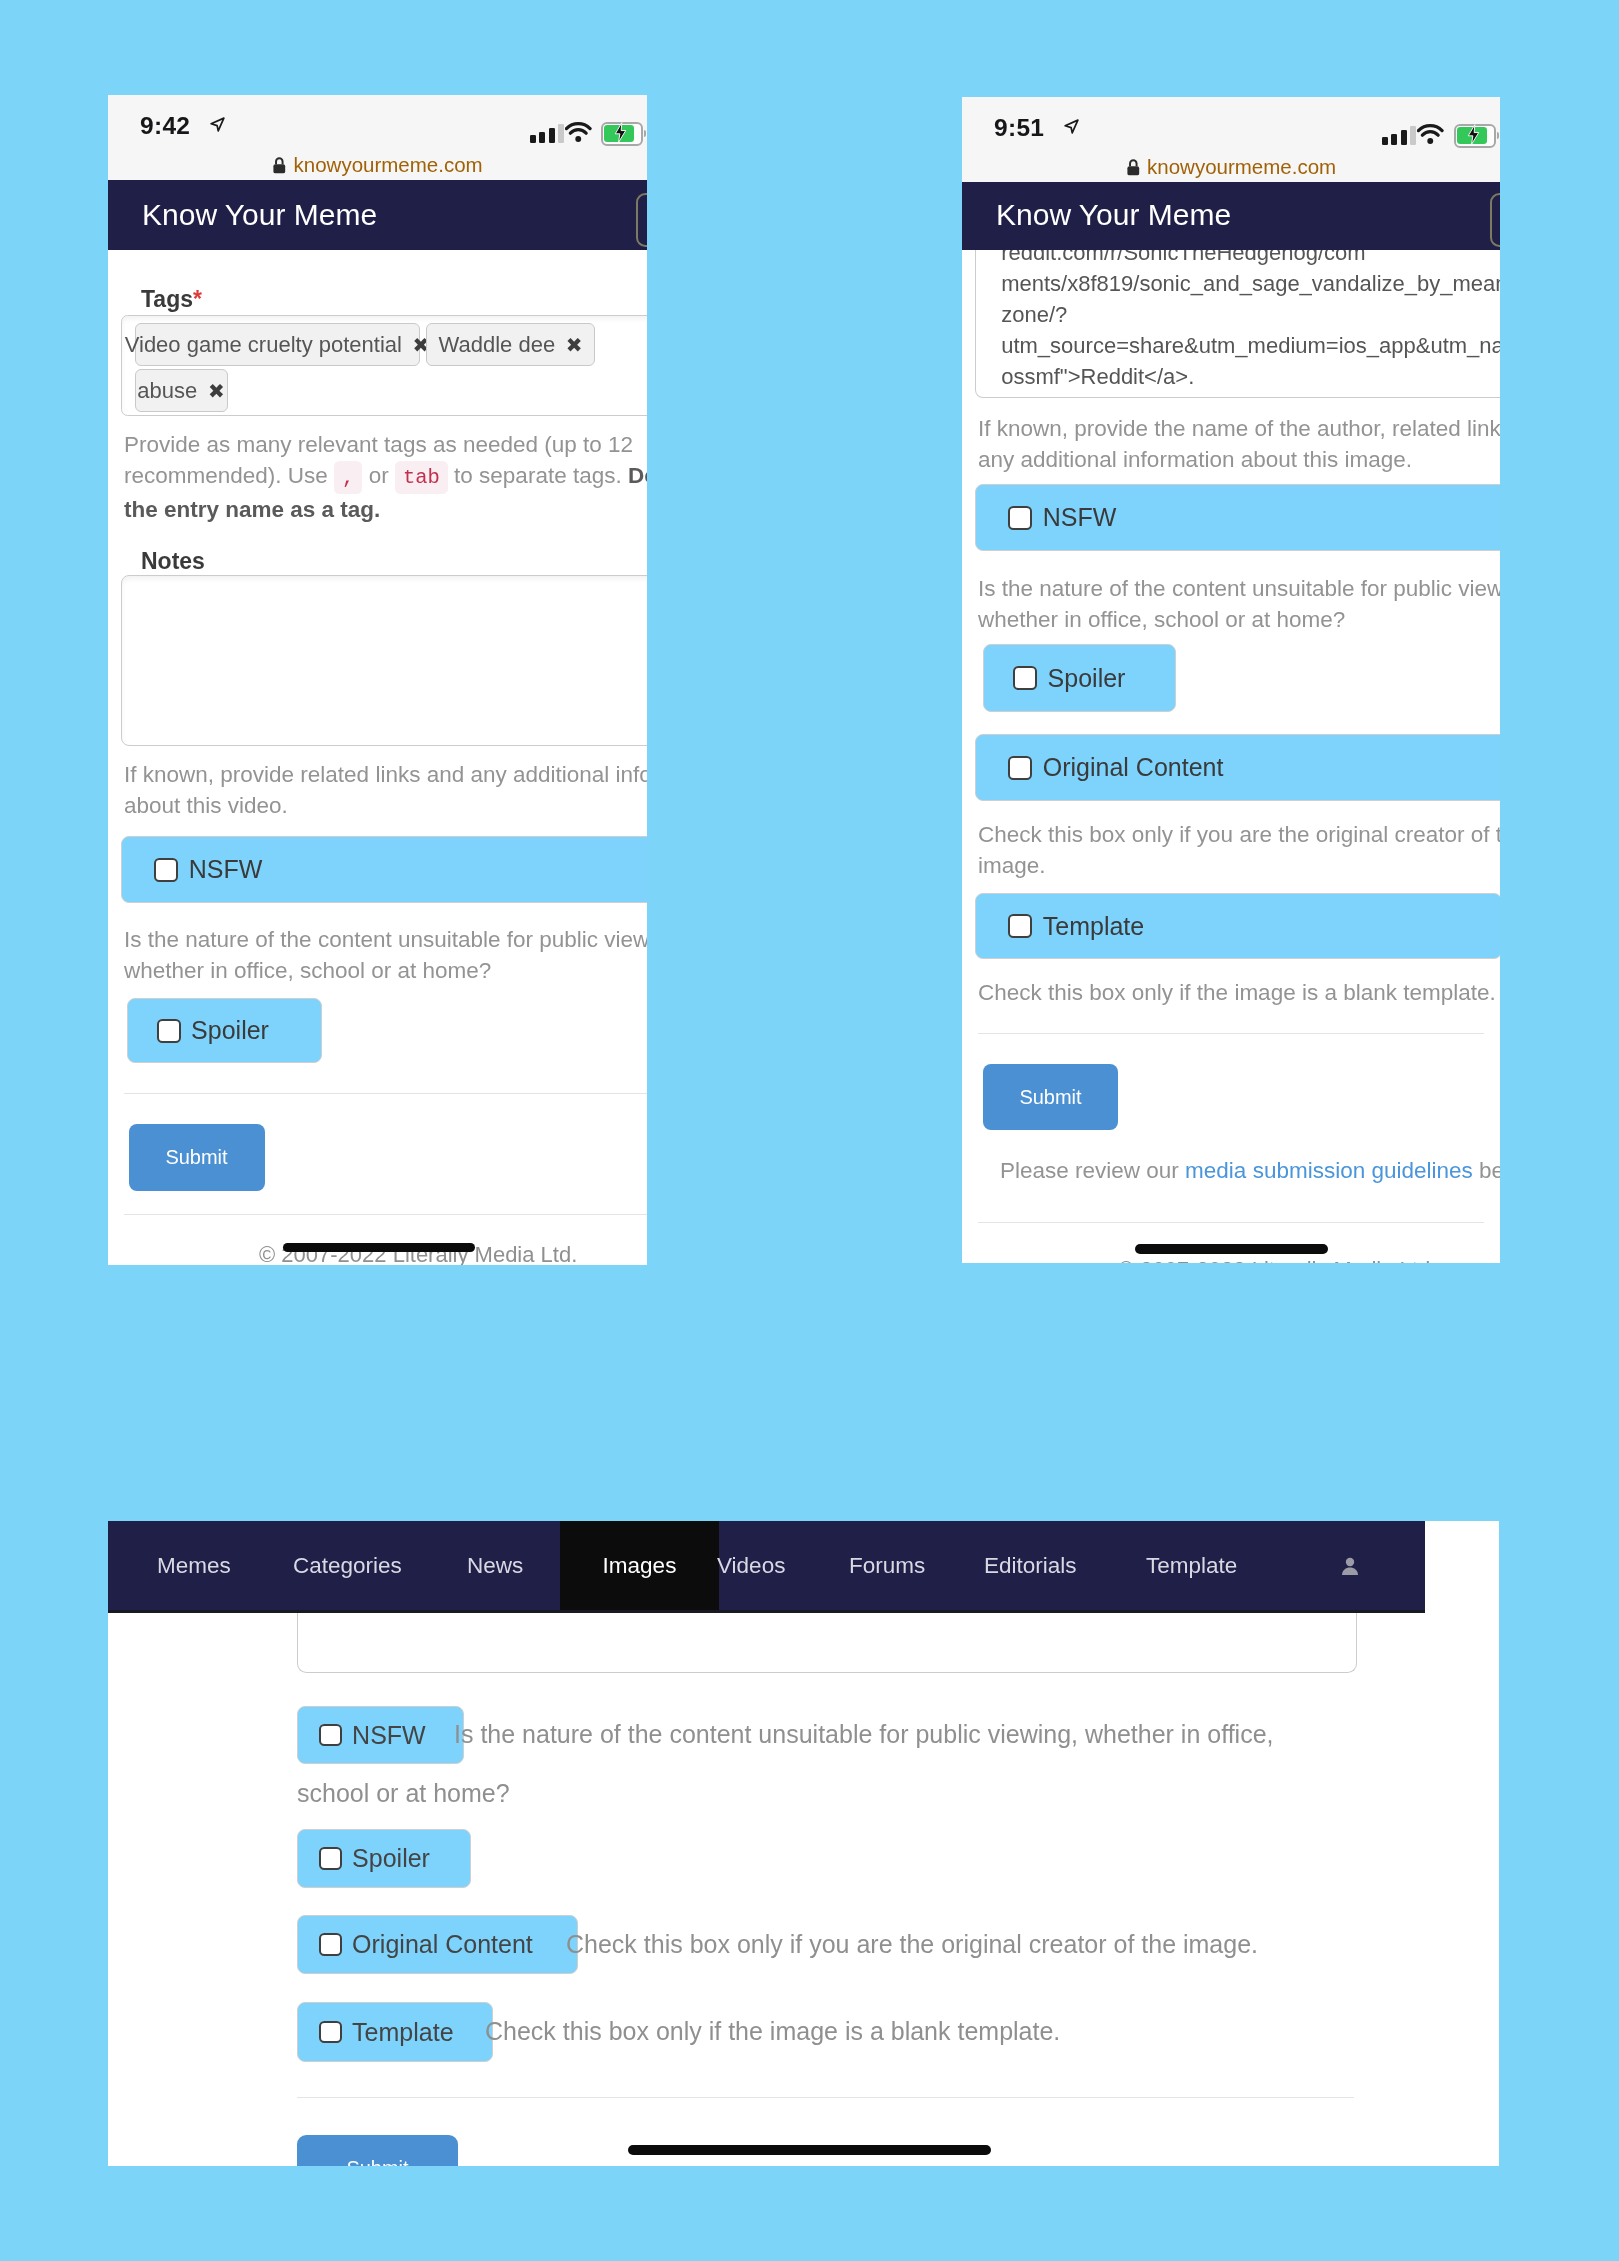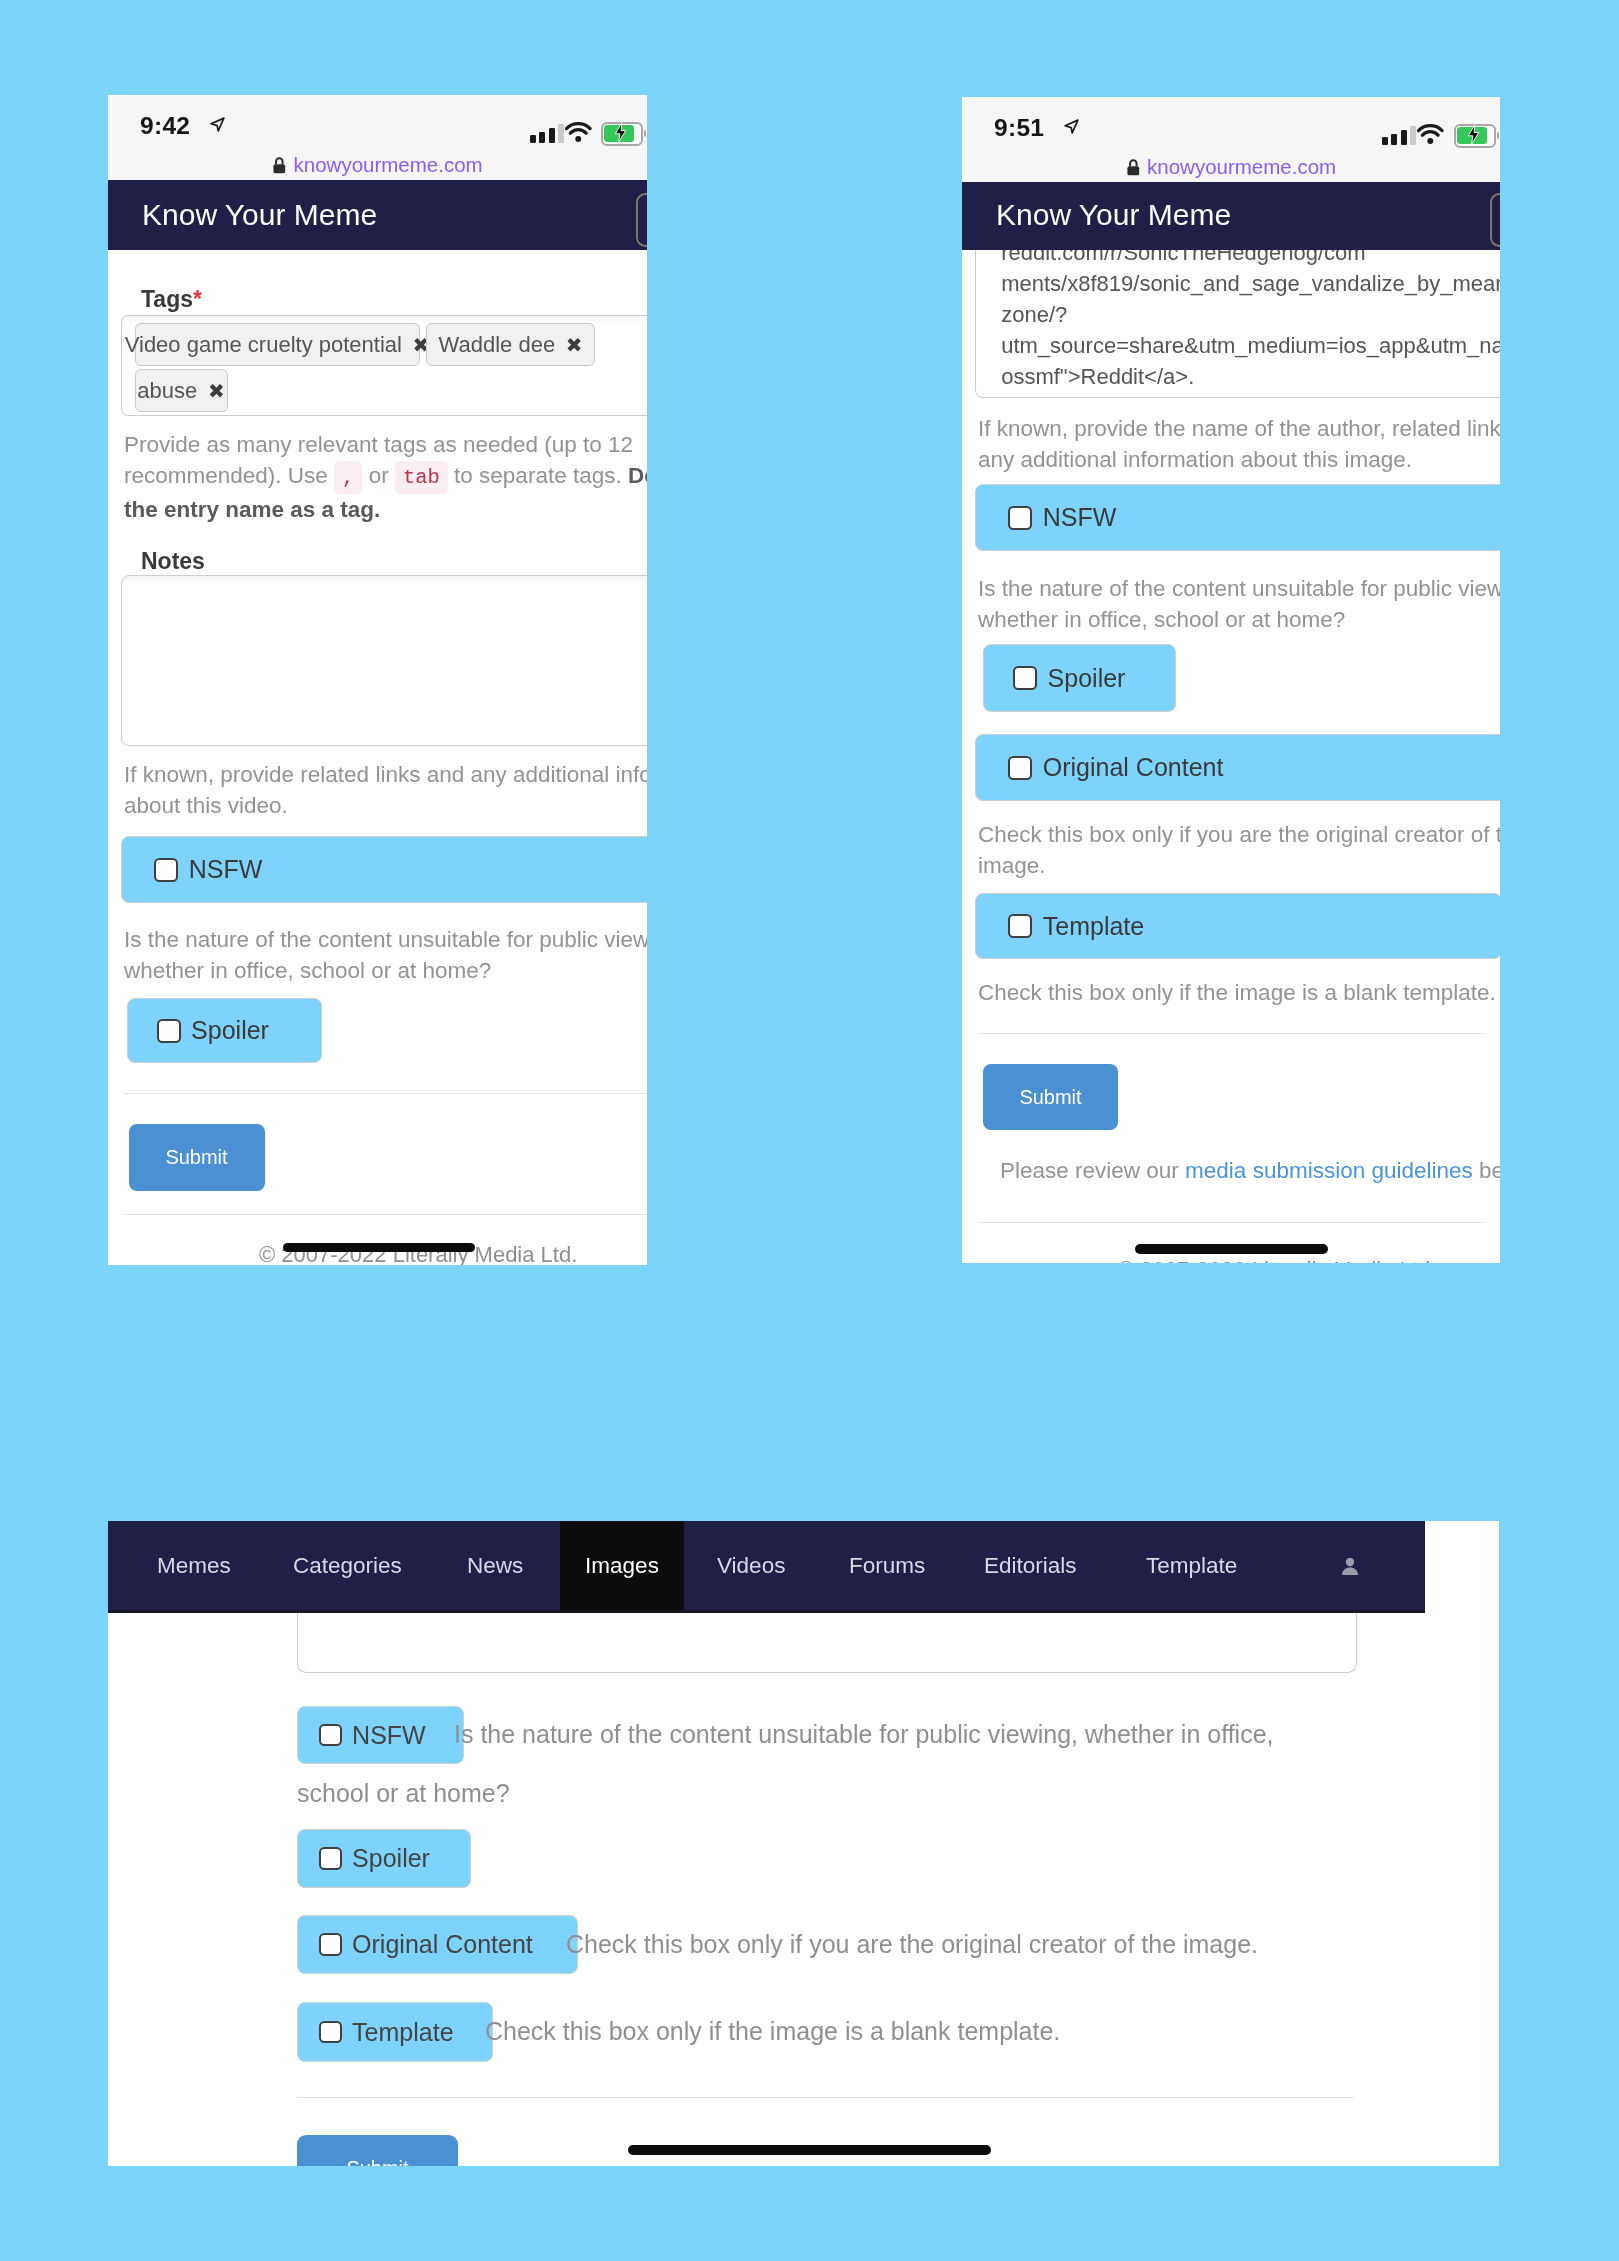--- a/index.html
+++ b/index.html
@@ -13,21 +13,21 @@
   .time{position:absolute;left:32px;top:17px;font-size:24.5px;font-weight:bold;color:#17171a;letter-spacing:0.3px;}
   .loc-arrow{position:absolute;left:101px;top:21px;width:17px;height:17px;}
   .sig{position:absolute;top:29px;display:flex;align-items:flex-end;gap:3.3px;}
   .sig i{display:block;width:6px;border-radius:1.3px;background:#1a1a1a;}
   .sig i.dim{background:#c9c9c9;}
   .wifi{position:absolute;top:26.5px;}
   .batt{position:absolute;top:26.5px;width:38px;height:20px;border:2px solid #a8a8a8;border-radius:6px;background:#fdfdfd;}
   .batt .fill{position:absolute;left:1.3px;top:1.3px;bottom:1.3px;width:30px;background:#34C759;border-radius:3.3px;}
   .batt .nub{position:absolute;right:-5.3px;top:6px;width:2.6px;height:7.3px;background:#a8a8a8;border-radius:0 2px 2px 0;}
   .bolt{position:absolute;left:9.3px;top:-1.3px;width:17px;height:21px;z-index:2;}
-  .urlrow{position:absolute;top:58px;width:100%;text-align:center;font-size:20.5px;color:#8b5cf6;z-index:7;}
+  .urlrow{position:absolute;top:58px;width:100%;text-align:center;font-size:20.5px;color:#a16207;z-index:7;}
   .lockicon{display:inline-block;vertical-align:-2px;margin-right:6.6px;}
   .kymheader{position:absolute;left:0;width:100%;height:70px;background:#201F48;z-index:5;}
   .kymheader .title{position:absolute;left:34px;top:50%;transform:translateY(-50%);
                     color:#fff;font-size:30px;font-weight:400;}
   .search-sliver{position:absolute;top:13.2px;width:40px;height:50px;border:2px solid #7c7a62;border-radius:9.3px;background:transparent;}
 
   
   .graytext{color:#939393;font-size:22.5px;line-height:31px;white-space:nowrap;}
   .boldgray{color:#5a5a5a;font-weight:bold;}
   .fieldlabel{color:#3a3a3a;font-size:23px;font-weight:bold;}
@@ -258,21 +258,21 @@
     <div class="navbar">
       <div class="navitem" style="left:49px;">
           <span>Memes</span>
         </div>
       <div class="navitem" style="left:185px;">
           <span>Categories</span>
         </div>
       <div class="navitem" style="left:359px;">
           <span>News</span>
         </div>
-      <div class="navitem active" style="left:452px;width:124px;">
+      <div class="navitem active" style="left:452px;width:159px;">
           <span>Images</span>
         </div>
       <div class="navitem" style="left:609px;">
           <span>Videos</span>
         </div>
       <div class="navitem" style="left:741px;">
           <span>Forums</span>
         </div>
       <div class="navitem" style="left:876px;">
           <span>Editorials</span>

